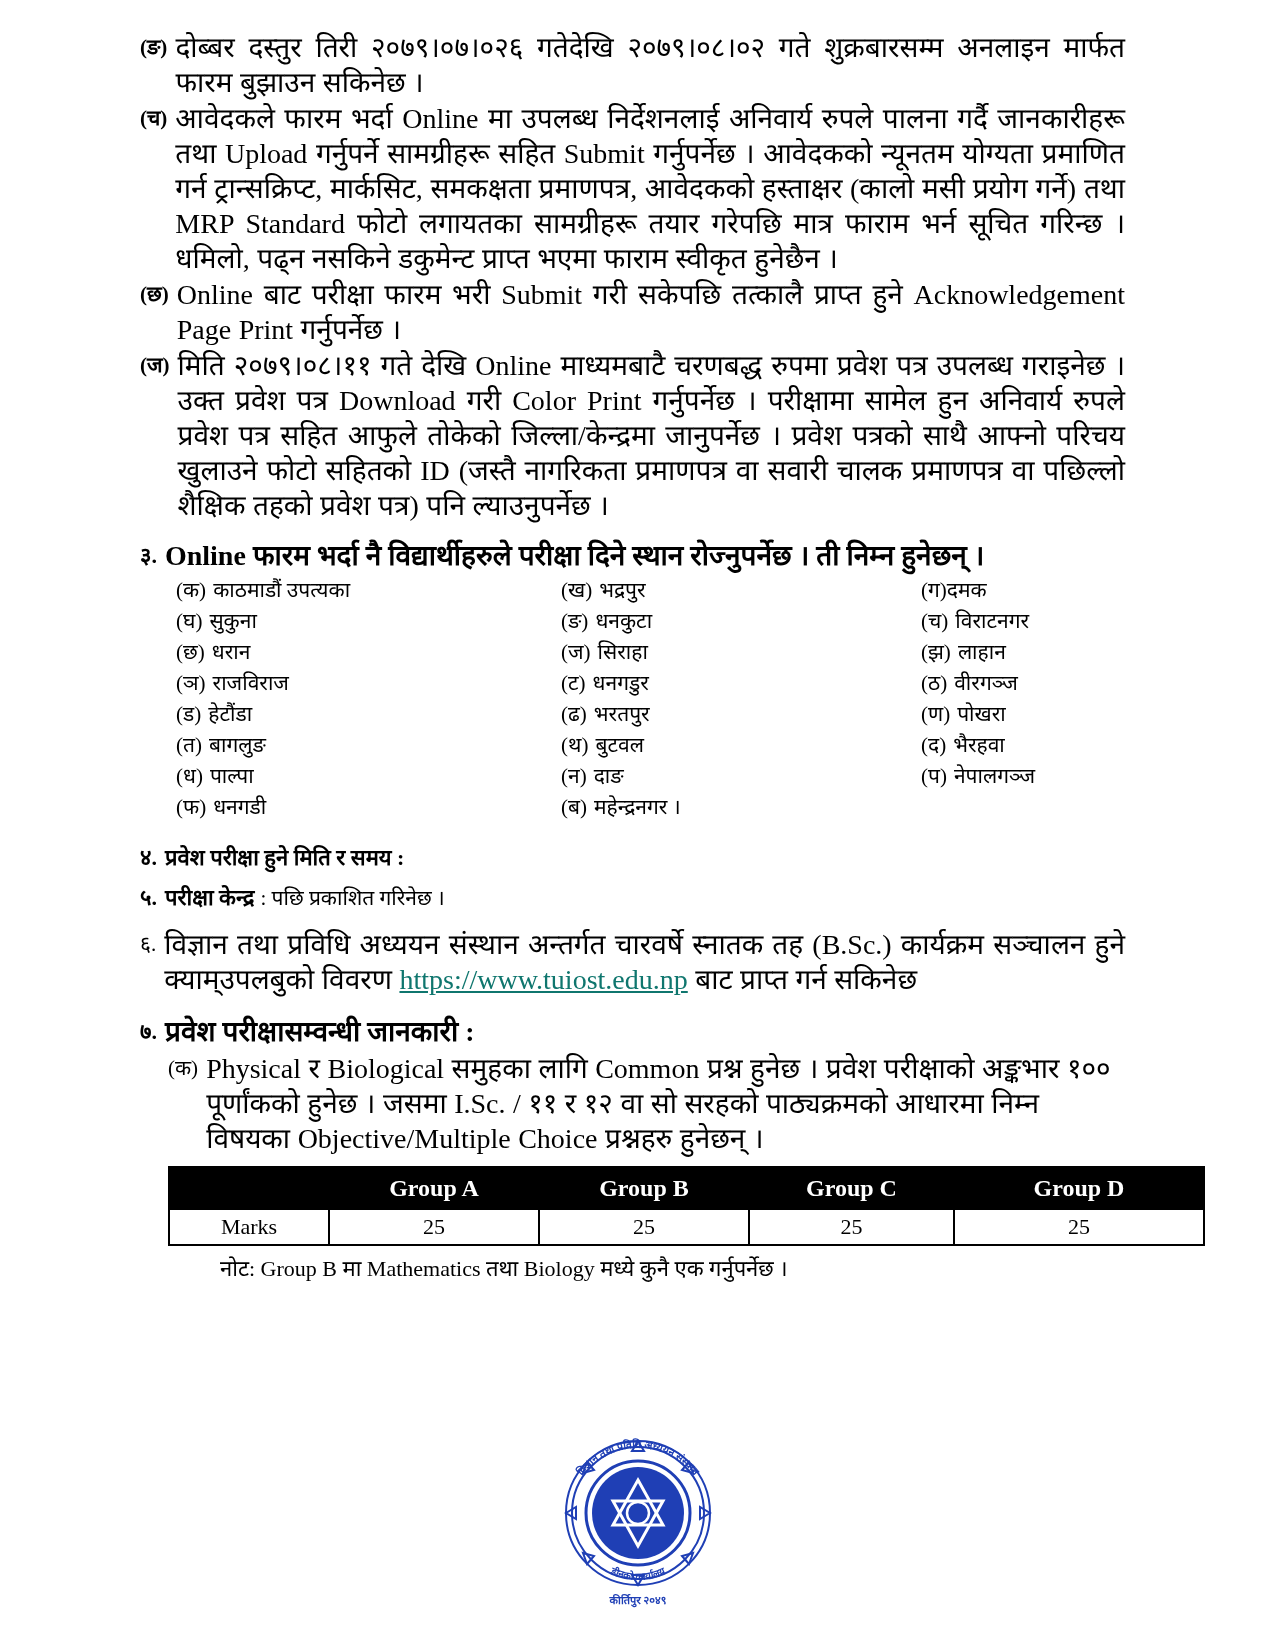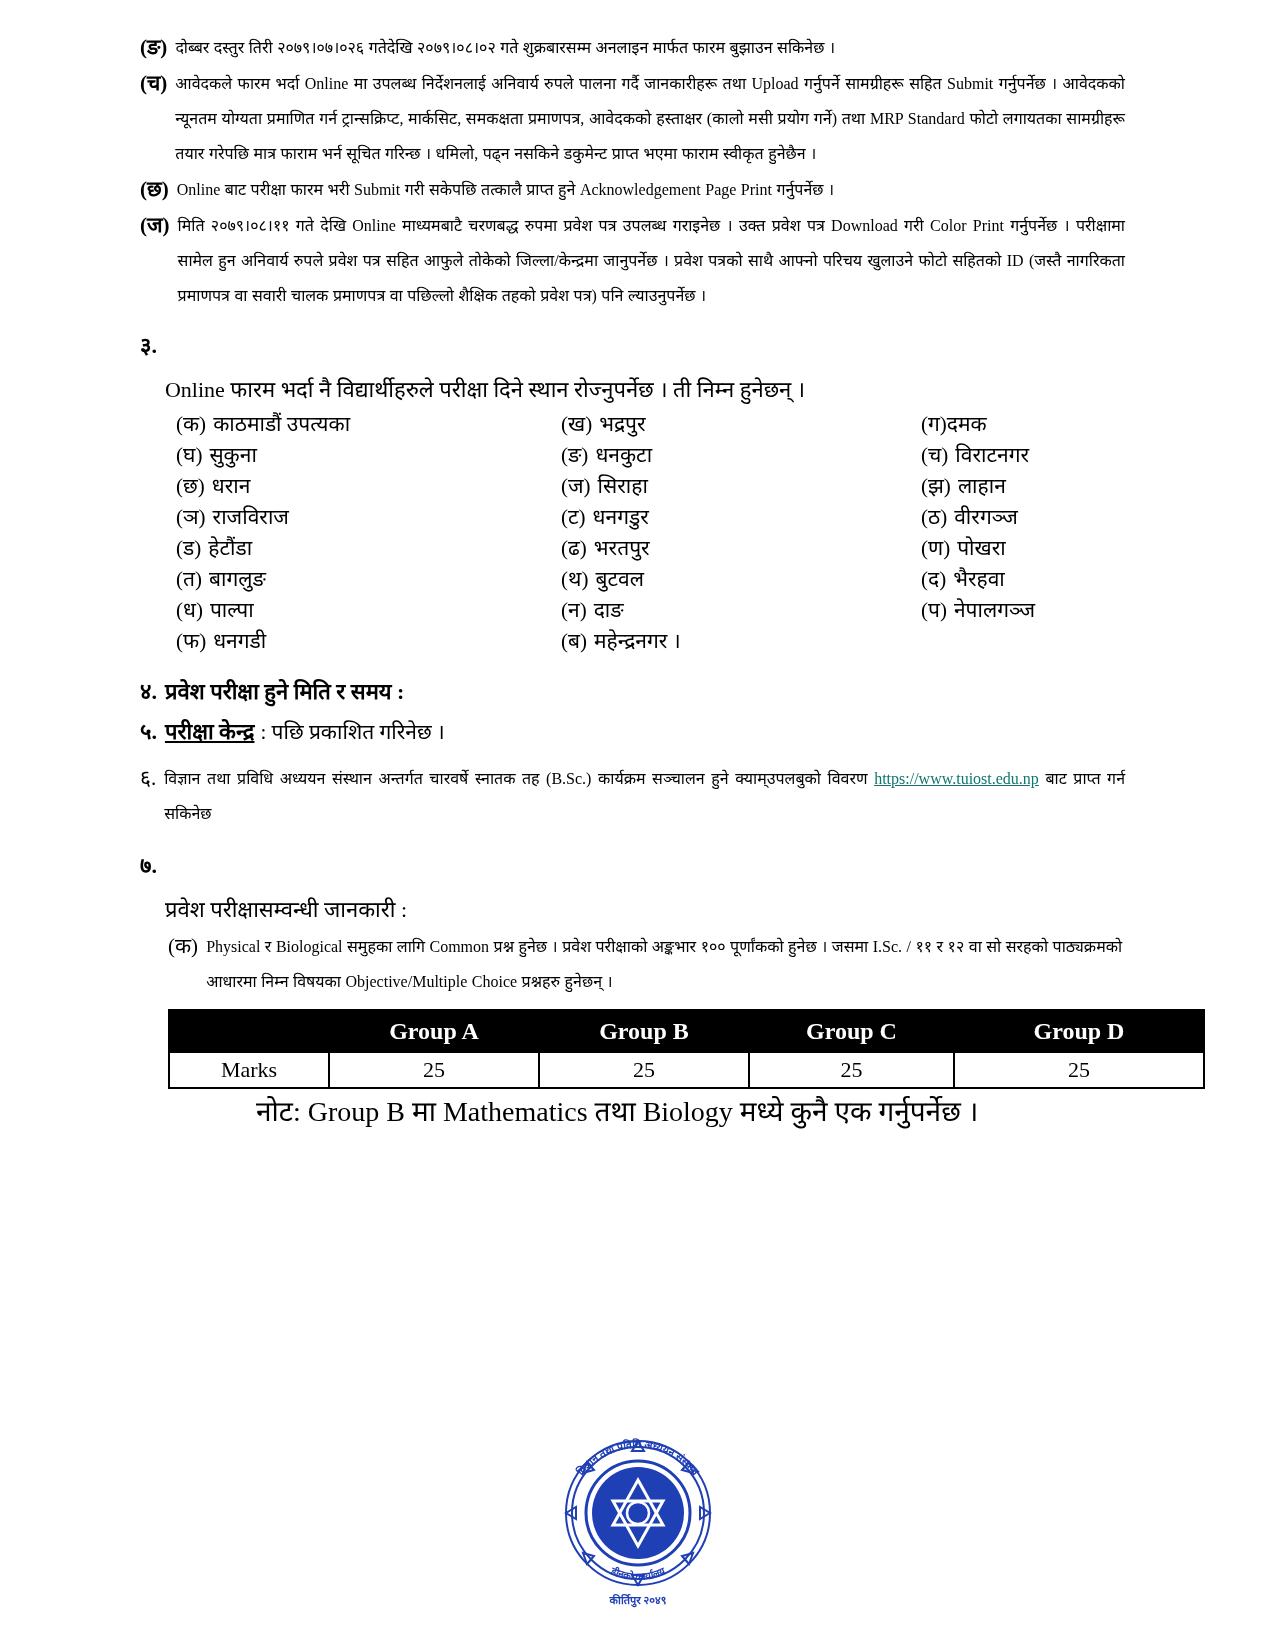--- a/index.html
+++ b/index.html
@@ -34,21 +34,21 @@
     font-size: 21px;
     line-height: 35px;
     padding-right: 8px;
     white-space: nowrap;
   }
   .marker-plain {
     font-weight: normal;
   }
   .body-text {
     flex: 1 1 auto;
-    font-size: 16px;
+    font-size: 28px;
     line-height: 35px;
     text-align: justify;
     text-justify: inter-word;
     word-spacing: 0.5px;
   }
   .body-text.last-no-justify {
     text-align: left;
   }
 
   
@@ -62,24 +62,23 @@
   }
   .section .num {
     flex: 0 0 auto;
     font-weight: bold;
     font-size: 22px;
     line-height: 34px;
     padding-right: 8px;
   }
   .section .title {
     flex: 1 1 auto;
-    font-size: 22px;
+    font-size: 28px;
     line-height: 34px;
-    font-weight: normal;
-    margin-top: 44px;
+    font-weight: bold;
   }
 
   
   .city-list {
     margin-top: 2px;
     padding-left: 36px;
   }
   .city-row {
     display: flex;
     font-size: 21px;
@@ -118,21 +117,21 @@
     padding-left: 10px;
     white-space: nowrap;
   }
 
   .sec5-line {
     display: flex;
     align-items: baseline;
     margin-top: 10px;
   }
   .sec5-line .num { font-weight: bold; font-size: 22px; padding-right: 8px; }
-  .sec5-label { font-weight: bold; font-size: 22px; text-decoration: underline; }
+  .sec5-label { font-weight: bold; font-size: 22px; }
   .sec5-rest { font-size: 21px; padding-left: 6px; }
 
   
   .weblink {
     color: #0f766e;
     text-decoration: underline;
   }
 
   
   .sec7 { margin-top: 18px; }
@@ -161,22 +160,22 @@
     border-color: #000000;
     padding: 6px 4px;
   }
   .col-label { width: 150px; }
   .col-a { width: 200px; }
   .col-b { width: 200px; }
   .col-c { width: 195px; }
   .col-d { width: 240px; }
 
   .note-line {
-    margin: 8px 0 0 116px;
-    font-size: 28px;
+    margin: 8px 0 0 80px;
+    font-size: 22px;
     line-height: 30px;
   }
   .note-line .nlabel { }
 
   
   .seal-wrap {
     position: absolute;
     left: 0;
     right: 0;
     bottom: 42px;

